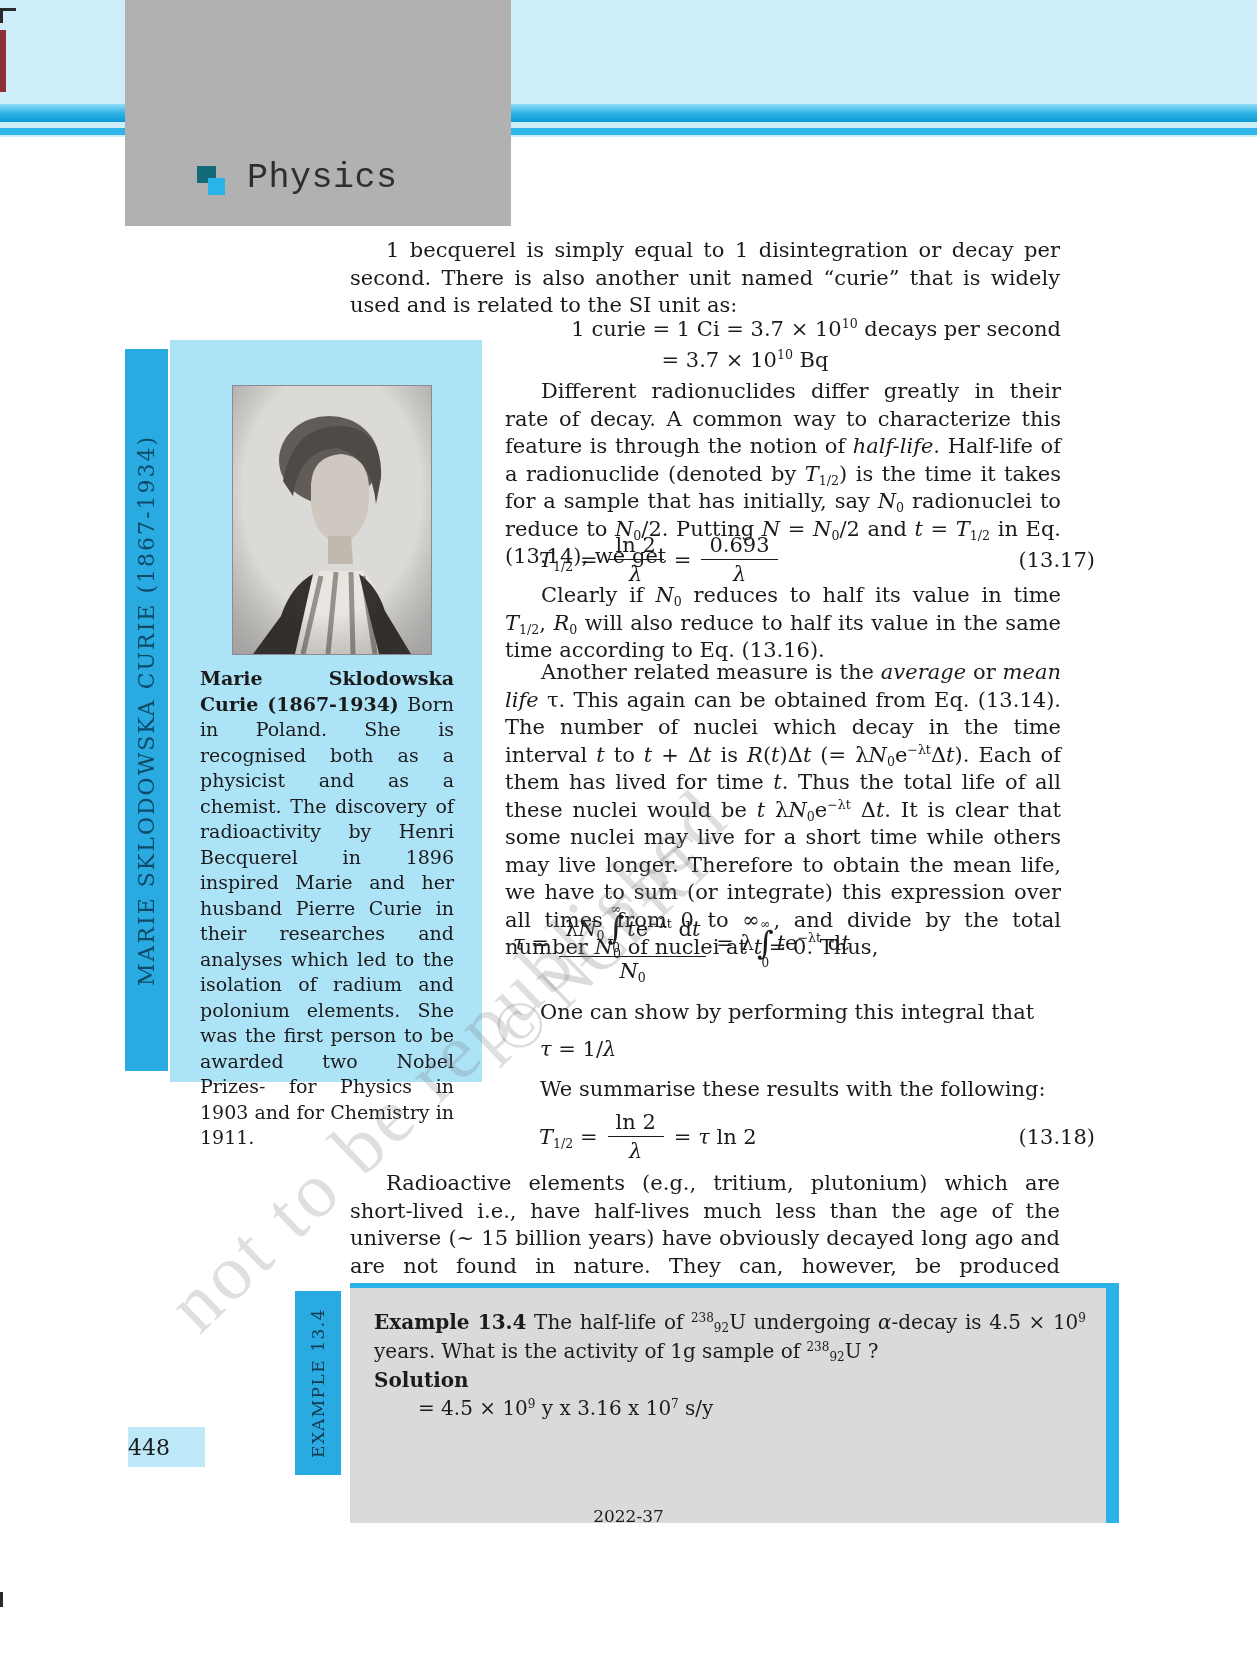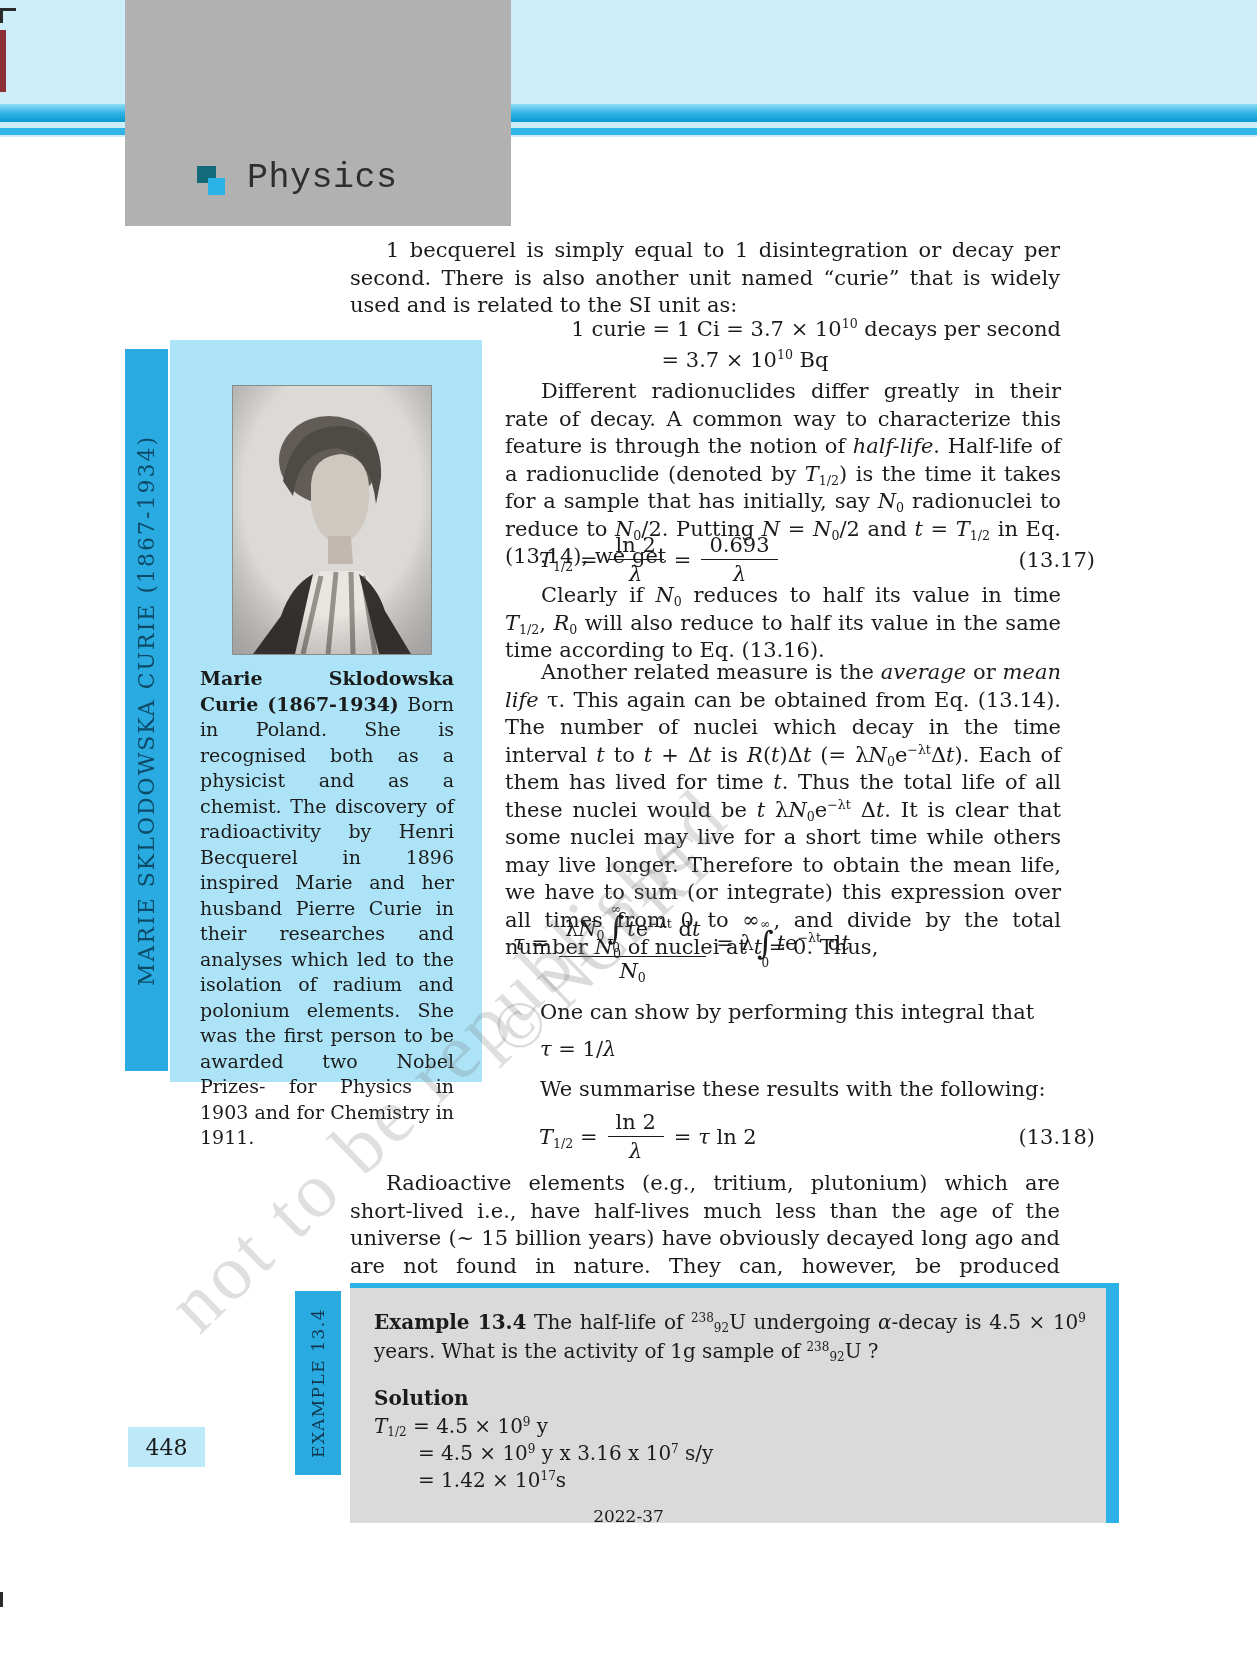--- a/index.html
+++ b/index.html
@@ -58,26 +58,26 @@
   .frac .numrow{display:inline-flex;align-items:center;padding:0 6px 2px;border-bottom:1.6px solid #1b1b1b}
   .eq-tag{margin-left:auto}
   .intgrl{display:inline-flex;flex-direction:column;align-items:center;line-height:1;margin:0 3px}
   .intgrl .isign{font-size:32px;line-height:.85}
   .intgrl .ilim{font-size:12px}
 
   
   .example-label-bar{left:295px;top:1291px;width:46px;height:184px;background:#29abe2;display:flex;align-items:center;justify-content:center}
   .vtxt2{writing-mode:vertical-rl;transform:rotate(180deg);font-size:17px;letter-spacing:1.5px;color:#11374d;white-space:nowrap}
   .example-box{left:350px;top:1283px;width:712px;height:207px;background:#dadada;border-top:5px solid #2cb2e6;border-right:13px solid #2cb2e6;padding:20px 20px 8px 24px;font-size:20px;line-height:29px}
-  .solution-label{margin-top:18px;font-weight:700}
+  .solution-label{margin-top:0;font-weight:700}
   .sol-line{line-height:27px}
   .sol-indent{padding-left:44px}
 
   
-  .pagenum-box{left:128px;top:1427px;width:77px;height:40px;background:#bce8f8;display:flex;align-items:center;justify-content:center;font-size:22px}
+  .pagenum-box{left:128px;top:1427px;width:77px;height:40px;background:#bce8f8;display:flex;align-items:center;font-size:22px}
   .footer-year{left:0;top:1506px;width:1257px;text-align:center;font-size:17px}
 
   
   .wm{white-space:nowrap;z-index:6;pointer-events:none;font-family:"Liberation Serif",serif}
   .wm1{left:150px;top:1285px;transform:rotate(-44deg);transform-origin:0 0;font-size:78px;color:rgba(110,110,110,.22);letter-spacing:4px}
   .wm2{left:475px;top:1015px;transform:rotate(-44deg);transform-origin:0 0;font-size:66px;color:rgba(110,110,110,.25)}
 </style>
 </head>
 <body>
 
@@ -188,23 +188,21 @@
   </div>
 
   <div class="abs body-text jt ind p-radioactive">Radioactive elements (e.g., tritium, plutonium) which are short-lived i.e., have half-lives much less than the age of the universe (~ 15 billion years) have obviously decayed long ago and are not found in nature. They can, however, be produced artificially in nuclear reactions.</div>
 
   <div class="abs example-label-bar">
     <span class="vtxt2">EXAMPLE 13.4</span>
   </div>
   <div class="abs example-box">
     <div class="jt"><span class="bd">Example 13.4</span><span>  The half-life of </span><span class="sup">238</span><span class="sub">92</span><span>U  undergoing </span><span class="it">α</span><span>-decay is 4.5 × 10</span><span class="sup">9</span><span> years. What is the activity of 1g sample of </span><span class="sup">238</span><span class="sub">92</span><span>U ?</span></div>
     <div class="solution-label">Solution</div>
-    <div class="sol-line"><span class="it">T</span><span class="sub">1/2</span><span> = 4.5 × 10</span><span class="sup">9</span><span> y</span></div>
     <div class="sol-line sol-indent"><span>= 4.5 × 10</span><span class="sup">9</span><span> y x 3.16 x 10</span><span class="sup">7</span><span> s/y</span></div>
-    <div class="sol-line sol-indent"><span>= 1.42 × 10</span><span class="sup">17</span><span>s</span></div>
   </div>
 
   <div class="abs pagenum-box">
     <span>448</span>
   </div>
   <div class="abs footer-year">2022-37</div>
 
   <div class="abs wm wm1">not to be republished</div>
   <div class="abs wm wm2">© NCERT</div>
 

